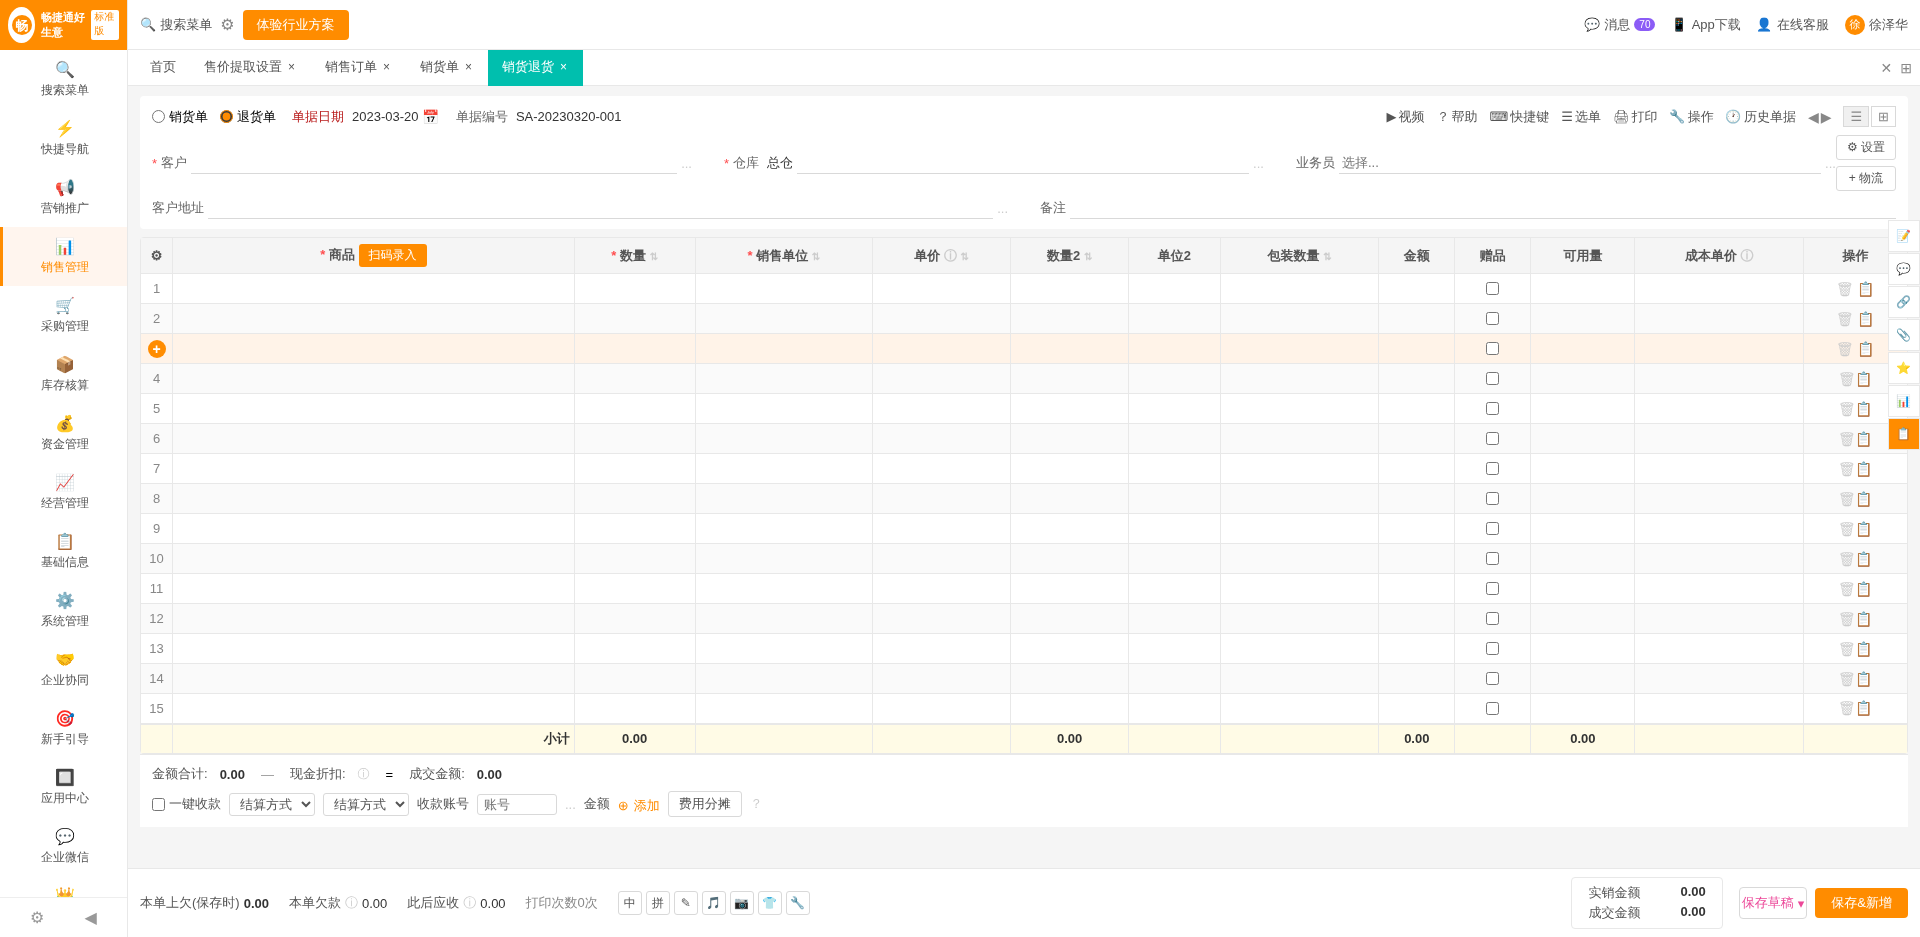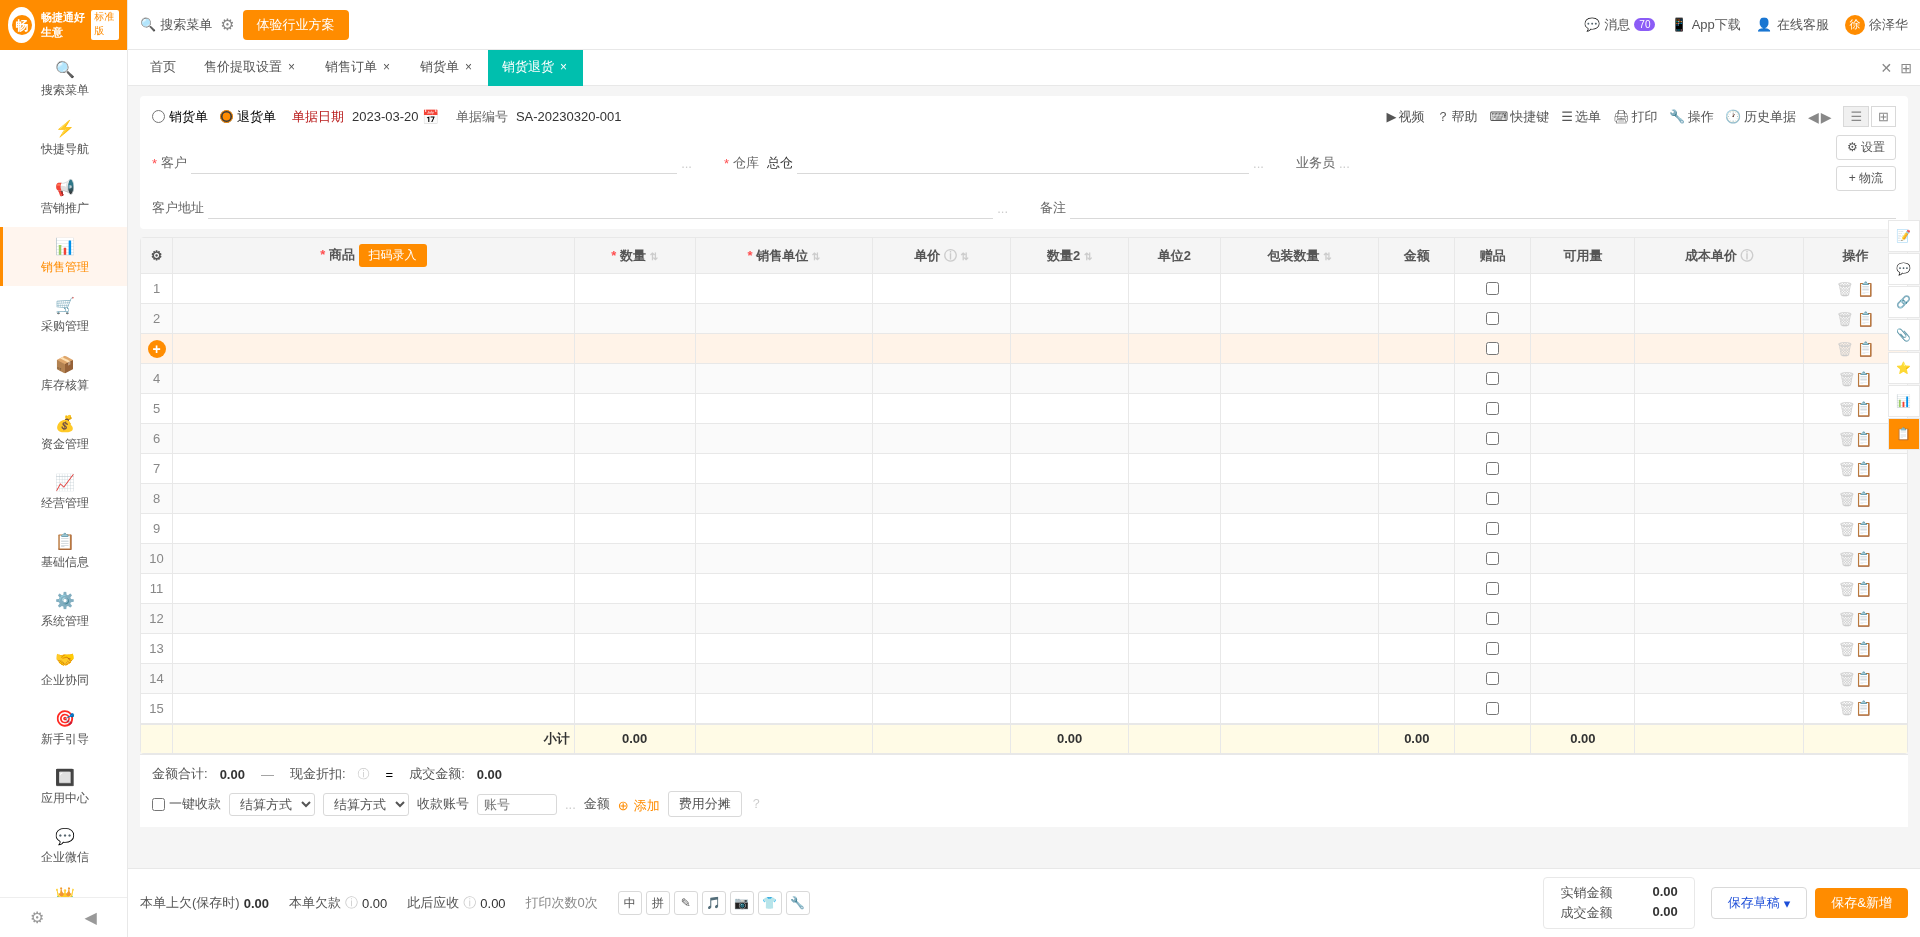--- a/index.html
+++ b/index.html
@@ -77,21 +77,21 @@
     .expense-split-btn { background: #fff; border: 1px solid #d9d9d9; border-radius: 3px; padding: 3px 10px; cursor: pointer; color: #555; }
     .help-icon { color: #ccc; cursor: pointer; }
 
     
     .footer-bar { background: #fff; padding: 8px 12px; border-top: 1px solid #e8e8e8; display: flex; align-items: center; justify-content: space-between; }
     .footer-stats { display: flex; gap: 20px; color: #555; }
     .footer-stat { display: flex; align-items: center; gap: 4px; }
     .footer-actions { display: flex; gap: 8px; align-items: center; }
     .footer-toolbar-icons { display: flex; gap: 4px; align-items: center; }
     .footer-toolbar-icon { width: 24px; height: 24px; display: inline-flex; align-items: center; justify-content: center; border: 1px solid #d9d9d9; border-radius: 3px; cursor: pointer; color: #555; font-size: 12px; background: #fff; }
-    .save-draft-btn { background: #fff; border: 1px solid #d9d9d9; border-radius: 4px; padding: 6px 16px; cursor: pointer; color: #1d4ed8; display: flex; align-items: center; gap: 4px; }
+    .save-draft-btn { background: #fff; border: 1px solid #d9d9d9; border-radius: 4px; padding: 6px 2px; cursor: pointer; color: #ec4899; display: flex; align-items: center; gap: 4px; }
     .save-new-btn { background: #ff8c00; color: #fff; border: none; border-radius: 4px; padding: 6px 16px; cursor: pointer; display: flex; align-items: center; gap: 4px; }
 
     
     ::-webkit-scrollbar { width: 6px; height: 6px; }
     ::-webkit-scrollbar-track { background: #f5f5f5; }
     ::-webkit-scrollbar-thumb { background: #ccc; border-radius: 3px; }
 
     .view-toggle { display: flex; gap: 2px; }
     .view-btn { background: none; border: 1px solid #d9d9d9; padding: 2px 6px; cursor: pointer; color: #888; font-size: 13px; }
     .view-btn.active { background: #f0f0f0; }
@@ -314,20 +314,21 @@
         </div>
         <div style="display:flex;align-items:center;gap:4px;flex:1;min-width:200px;margin-left:32px;">
           <span style="color:#ff4d4f;">*</span>
           <span style="color:#666;">仓库</span>
           <span style="color:#333;margin-left:4px;">总仓</span>
           <input type="text" style="border-top: none; border-right: none; border-left: none; border-image: initial; border-bottom: 1px solid rgb(217, 217, 217); padding: 3px; flex: 1 1 0%; outline: none; background: transparent;">
           <span style="color:#ccc;">...</span>
         </div>
         <div style="display:flex;align-items:center;gap:4px;flex:1;min-width:200px;margin-left:32px;">
           <span style="color:#666;">业务员</span>
+          <input type="text" style="border-top: none; border-right: none; border-left: none; border-image: initial; border-bottom: 1px solid rgb(217, 217, 217); padding: 3px; flex: 1 1 0%; outline: none; background: transparent;" placeholder="选择...">
           <span style="color:#ccc;">...</span>
         </div>
         <div style="display:flex;flex-direction:column;gap:6px;margin-left:auto;">
           <button style="background:#fff;border:1px solid #d9d9d9;border-radius:3px;padding:3px 10px;cursor:pointer;color:#555;font-size:12px;">⚙ 设置</button>
           <button style="background:#fff;border:1px solid #d9d9d9;border-radius:3px;padding:3px 10px;cursor:pointer;color:#555;font-size:12px;">+ 物流</button>
         </div>
       </div>
 
       <div style="display:flex;align-items:center;gap:32px;">
         <div style="display:flex;align-items:center;gap:4px;flex:1;">

